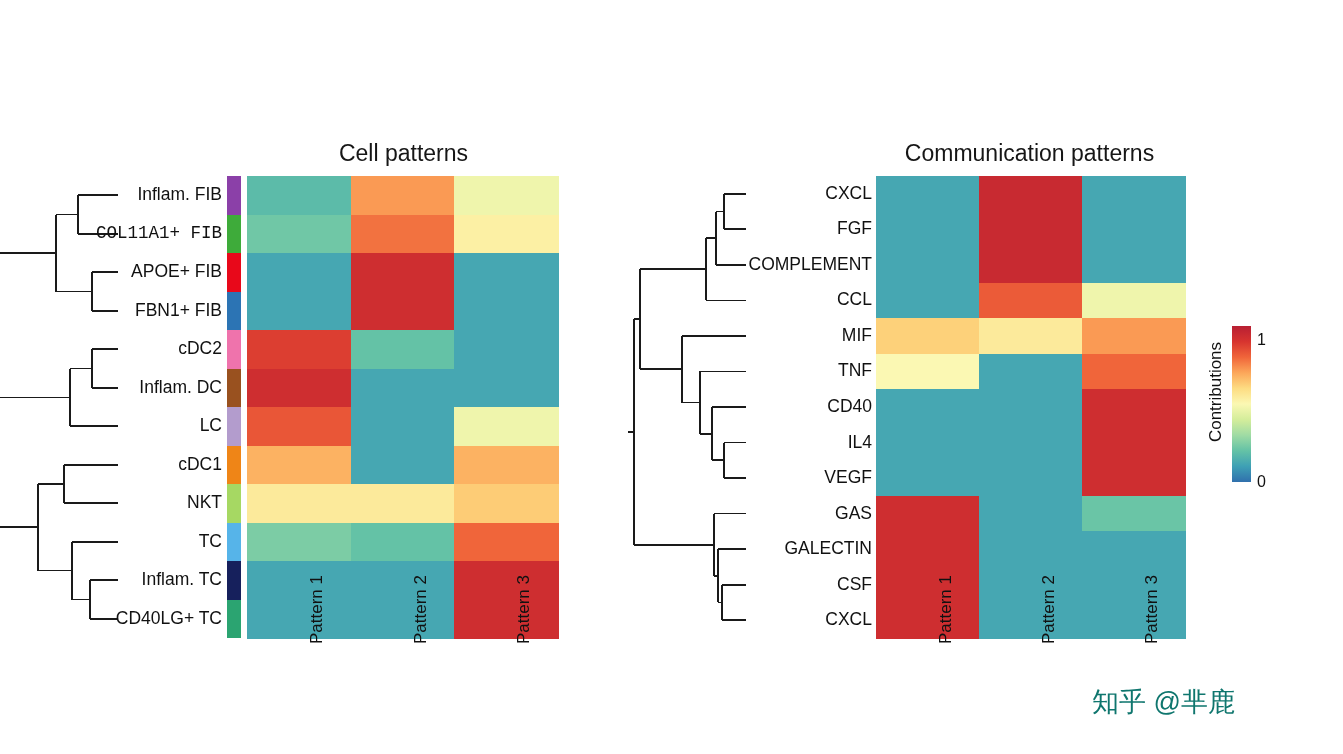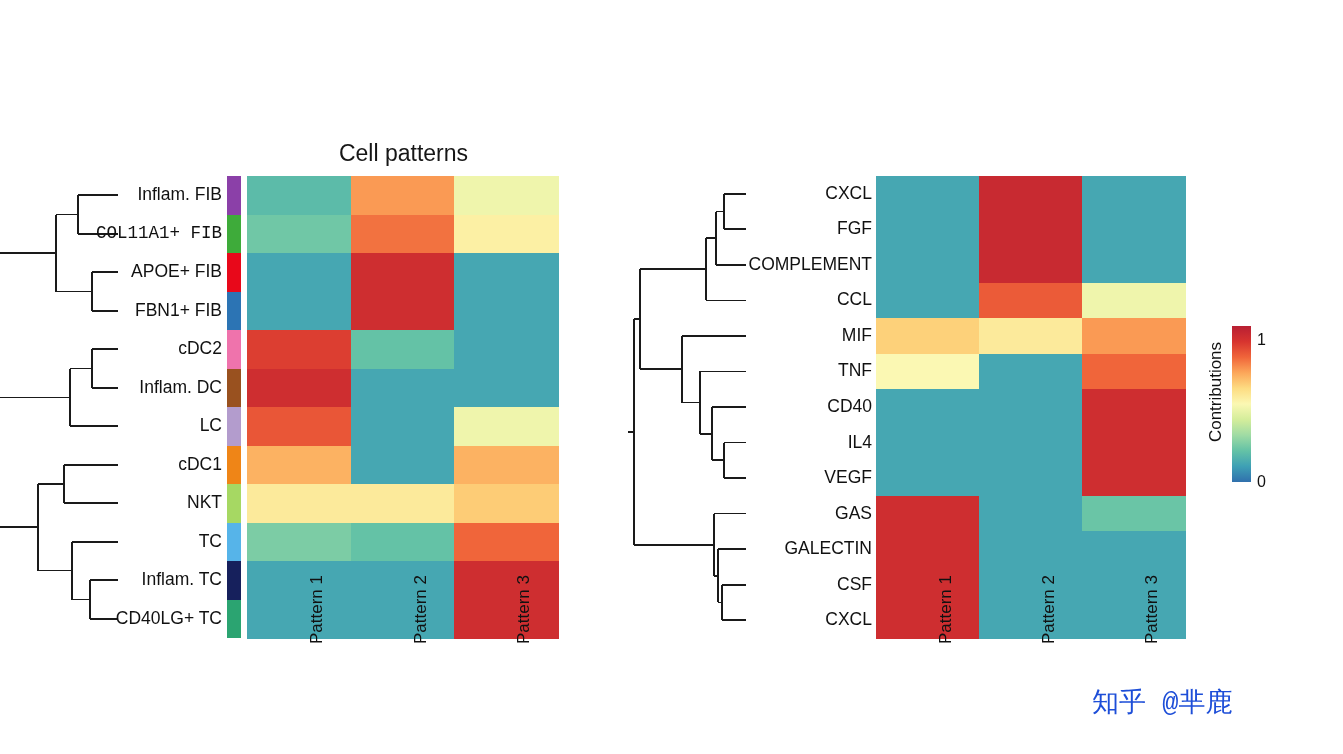--- a/index.html
+++ b/index.html
@@ -25,22 +25,22 @@
 
   .dendro{position:absolute;}
   .dendro line{stroke:#1a1a1a;stroke-width:1.7;shape-rendering:crispEdges;}
 
   .legend{position:absolute;}
   .legendbar{position:absolute;width:19px;border:0;}
   .legendtick{position:absolute;font-size:16px;color:#111;transform:translateY(-50%);}
   .legendtitle{position:absolute;font-size:17px;color:#111;white-space:nowrap;
                transform-origin:center center;transform:rotate(-90deg);}
 
-  .watermark{position:absolute;font-size:27px;color:#1d4ed8;white-space:nowrap;
-             font-family:Liberation Mono, monospace;text-align:right;}
+  .watermark{position:absolute;font-size:27px;color:#0f766e;white-space:nowrap;
+             font-family:Liberation Sans, sans-serif;text-align:right;}
 </style>
 </head>
 <body>
 
 <div class="stage">
 
   <div class="title" style="left:246px;top:136px;width:315px;">Cell patterns</div>
 
   <svg class="dendro" width="118" height="462" style="left:0px;top:172px;">
       <line x1="78" y1="19.25" x2="118" y2="19.25"></line>
@@ -143,20 +143,21 @@
       <div class="hmcell" style="left: 103.667px; top: 423.5px; width: 104.267px; height: 39.1px; background: rgb(70, 167, 178);"></div>
       <div class="hmcell" style="left: 207.333px; top: 423.5px; width: 104.267px; height: 39.1px; background: rgb(206, 46, 48);"></div>
     </div>
 
   <div class="collabels" style="left:247px;top:640px;width:311px;height:110px;">
       <div class="collabel" style="left: 59.8333px; top: 0px;">Pattern 1</div>
       <div class="collabel" style="left: 163.5px; top: 0px;">Pattern 2</div>
       <div class="collabel" style="left: 267.167px; top: 0px;">Pattern 3</div>
     </div>
 
+  <div class="title" style="left:874px;top:136px;width:311px;">Communication patterns</div>
 
   <svg class="dendro" width="118" height="462" style="left:628px;top:172px;">
       <line x1="96" y1="17.76923076923077" x2="118" y2="17.76923076923077"></line>
       <line x1="96" y1="53.30769230769231" x2="118" y2="53.30769230769231"></line>
       <line x1="96" y1="17.76923076923077" x2="96" y2="53.30769230769231"></line>
       <line x1="88" y1="35.53846153846154" x2="96" y2="35.53846153846154"></line>
       <line x1="88" y1="88.84615384615385" x2="118" y2="88.84615384615385"></line>
       <line x1="88" y1="35.53846153846154" x2="88" y2="88.84615384615385"></line>
       <line x1="78" y1="62.19230769230769" x2="88" y2="62.19230769230769"></line>
       <line x1="78" y1="124.38461538461539" x2="118" y2="124.38461538461539"></line>

